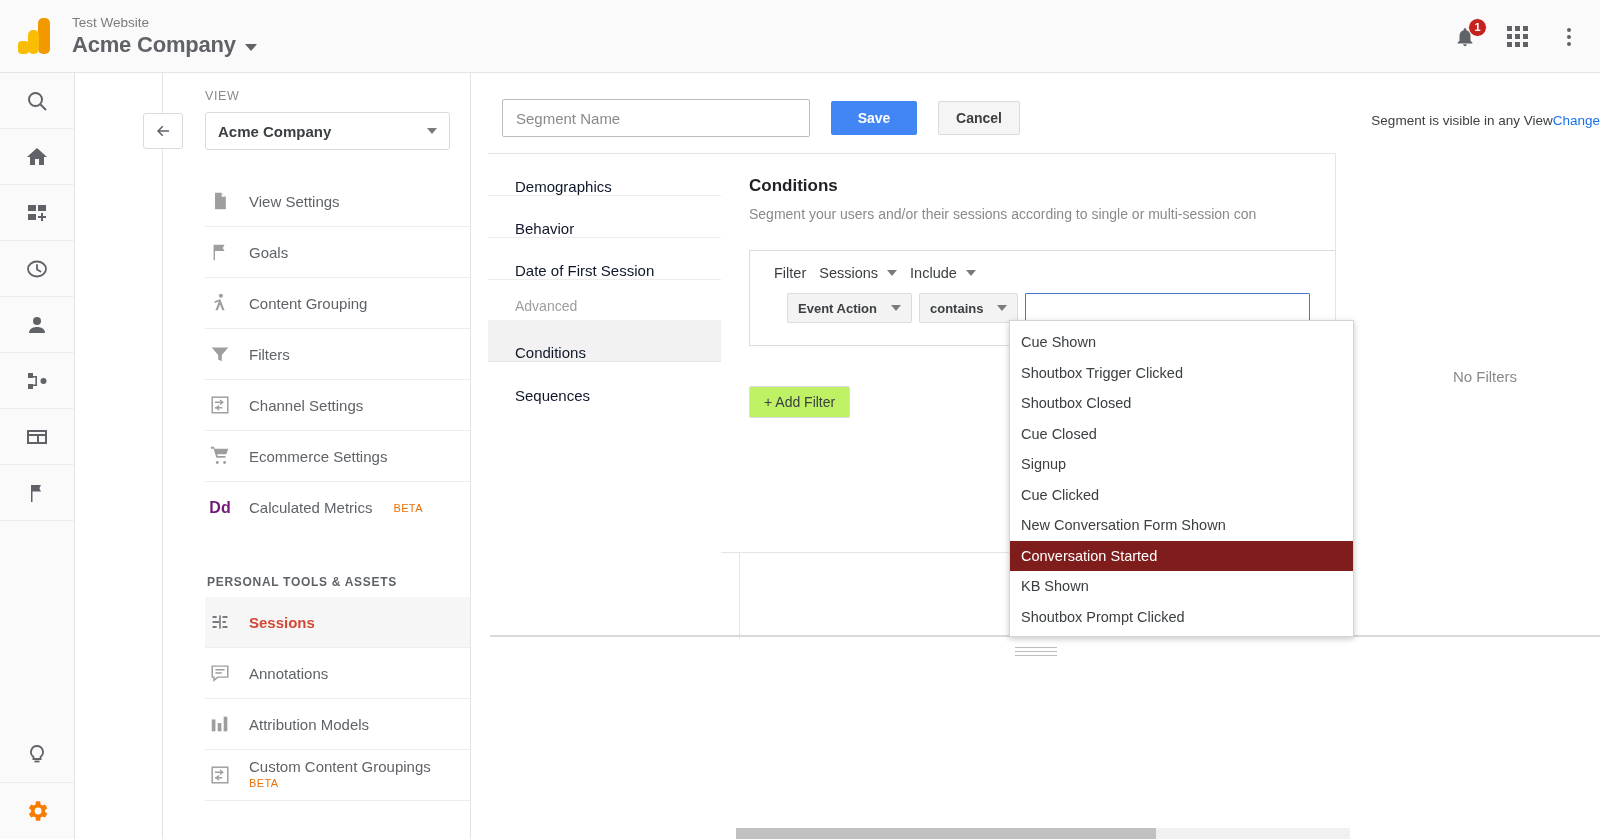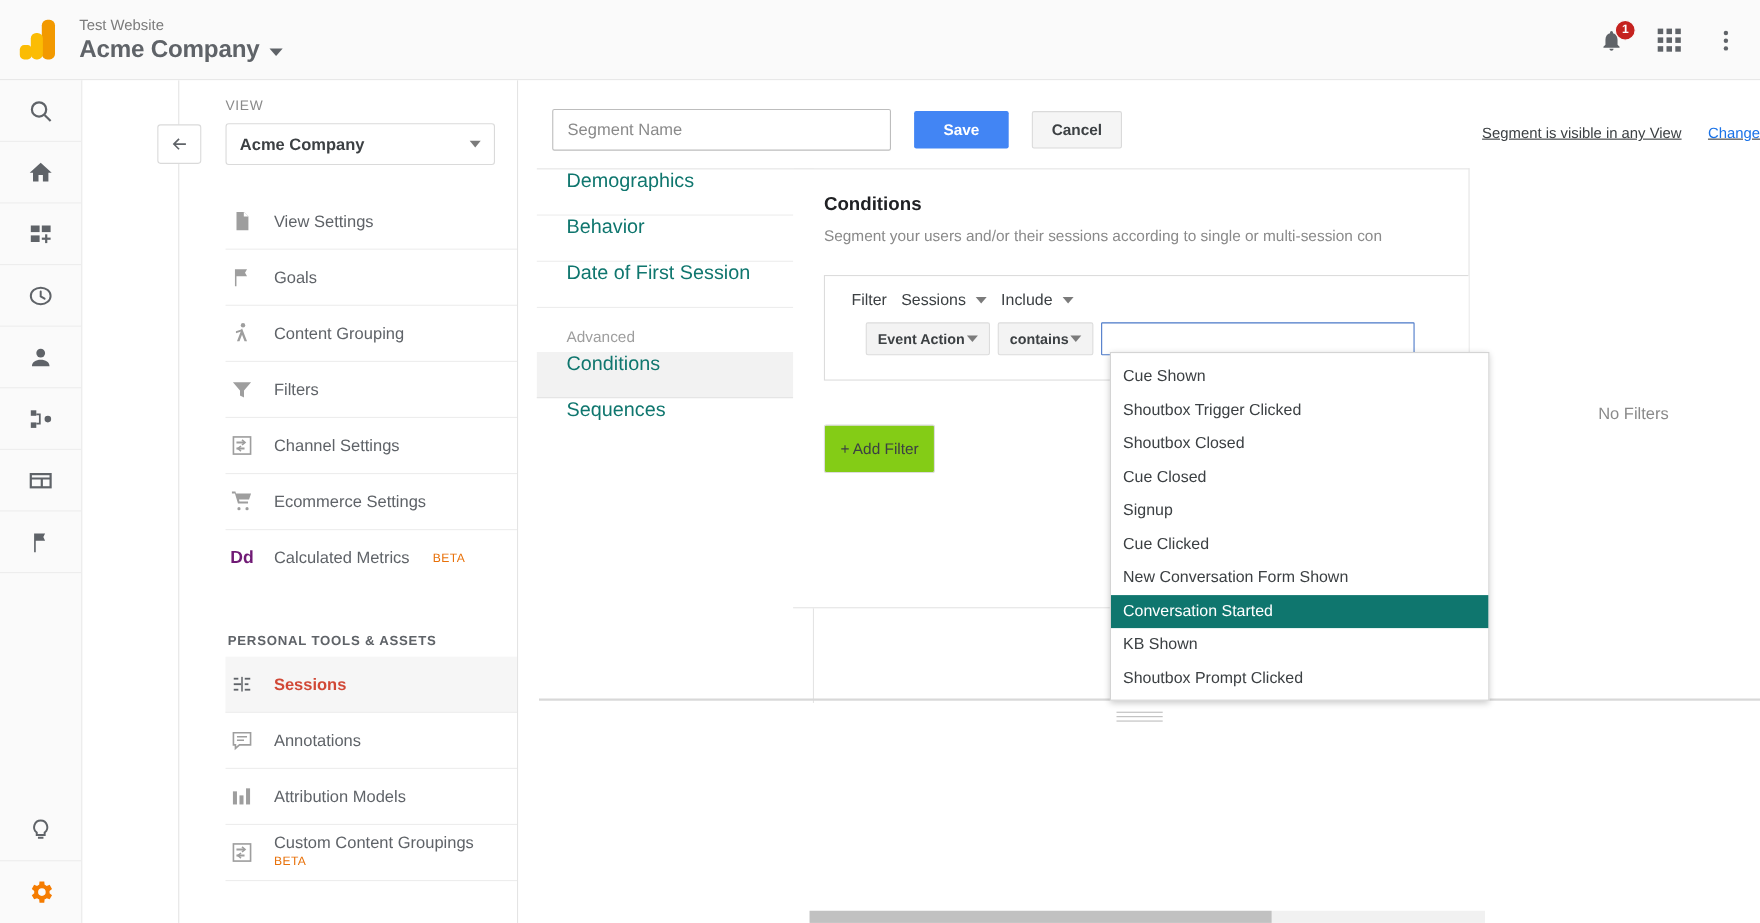--- a/index.html
+++ b/index.html
@@ -121,33 +121,33 @@
     border-radius: 2px; font-size: 14px; font-weight: bold; cursor: pointer;
     font-family: "Liberation Sans", sans-serif;
   }
   .btn-cancel {
     width: 82px; height: 34px; background: #f5f5f5; color: #3c4043;
     border: 1px solid #dadada; border-radius: 2px; font-size: 14px; font-weight: bold;
     cursor: pointer; font-family: "Liberation Sans", sans-serif;
   }
   .visibility {
     position: absolute; top: 40px; right: 0; font-size: 13.5px; color: #3c4043;
-    display: flex; align-items: center; gap: 24px; white-space: nowrap; text-decoration: underline;
+    display: flex; align-items: center; gap: 0; white-space: nowrap;
   }
   .visibility a { color: #1a73e8; text-decoration: none; cursor: pointer; }
 
   
   .cat-col {
     position: absolute; top: 80px; left: 18px; width: 252px;
     border-top: 1px solid #e4e4e4; border-right: 1px solid #e4e4e4;
     height: 486px;
   }
   .cat-item {
-    height: 42px; display: flex; align-items: flex-start; padding-left: 27px;
-    border-bottom: 1px solid #ededed; font-size: 18px; color: #0f766e; cursor: pointer;
+    height: 42px; display: flex; align-items: flex-end; padding-left: 27px;
+    border-bottom: 1px solid #ededed; font-size: 15px; color: #0f172a; cursor: pointer;
     position: relative;
   }
   .cat-adv { font-size: 14px; color: #9e9e9e; padding-left: 27px; margin-top: 18px; margin-bottom: 6px; }
   .cat-item.selected { background: #f2f2f2; border-bottom-color: #e4e4e4; }
   .cat-item.selected::after {
     content: ""; position: absolute; right: -11px; top: 50%;
     transform: translateY(-50%) rotate(45deg);
     width: 16px; height: 16px; background: #fff;
     border-top: 1px solid #d8d8d8; border-right: 1px solid #d8d8d8;
   }
@@ -163,31 +163,31 @@
     position: absolute; left: 28px; top: 96px; width: 700px; height: 96px;
     border: 1px solid #dcdcdc; background: #fff;
   }
   .filter-row1 { display: flex; align-items: flex-start; gap: 13px; padding: 14px 0 0 24px; }
   .filter-label { font-size: 14.5px; color: #3c4043; }
   .drop-plain { display: flex; align-items: center; gap: 9px; cursor: pointer; }
   .drop-plain span { font-size: 14.5px; color: #3c4043; }
   .filter-row2 { display: flex; align-items: center; gap: 7px; padding: 12px 0 0 37px; }
   .drop-btn {
     height: 30px; background: #f3f3f3; border: 1px solid #dcdcdc; border-radius: 2px;
-    display: flex; align-items: center; gap: 2px; padding: 0 10px; cursor: pointer;
+    display: flex; align-items: center; gap: 14px; padding: 0 10px; cursor: pointer;
   }
   .drop-btn span { font-size: 13px; font-weight: bold; color: #3c4043; }
   .value-input {
     width: 285px; height: 30px; border: 1px solid #4a78c8; border-radius: 1px;
     outline: none; padding: 0 8px; font-size: 14px;
     font-family: "Liberation Sans", sans-serif; background: #fff;
   }
   .add-filter-btn {
-    position: absolute; left: 28px; top: 232px; height: 44px; padding: 0 14px;
-    background: #84cc16; border: 1px solid #dcdcdc; border-radius: 2px;
+    position: absolute; left: 28px; top: 232px; height: 32px; padding: 0 14px;
+    background: #bef264; border: 1px solid #dcdcdc; border-radius: 2px;
     font-size: 14px; color: #3c4043; cursor: pointer;
     font-family: "Liberation Sans", sans-serif;
   }
   .hscroll {
     position: absolute; left: 266px; bottom: 0; width: 614px; height: 11px; background: #f1f1f1;
   }
   .hscroll i { display: block; height: 11px; width: 420px; background: #c1c1c1; }
 
   
   .no-filters {
@@ -203,21 +203,21 @@
   
   .autocomplete {
     position: absolute; left: 539px; top: 247px; width: 345px;
     background: #fff; border: 1px solid #d4d4d4;
     box-shadow: 0 2px 6px rgba(0,0,0,0.22); z-index: 20; padding: 6px 0 4px 0;
   }
   .ac-item {
     height: 30.5px; display: flex; align-items: center; padding-left: 11px;
     font-size: 14.5px; color: #3c4043; cursor: pointer; white-space: nowrap;
   }
-  .ac-item.highlight { background: #0f766e; color: #fff; }
+  .ac-item.highlight { background: #7f1d1d; color: #fff; }
 </style>
 </head>
 <body>
 
 <div class="topbar">
   <div class="ga-logo">
     <svg width="36" height="40" viewBox="0 0 36 40" aria-hidden="true">
       <rect x="22" y="2" width="12" height="36" rx="5" fill="#f29900"></rect>
       <rect x="12" y="14" width="11" height="24" rx="5" fill="#fbbc04"></rect>
       <rect x="2" y="25" width="11" height="13" rx="4" fill="#fbbc04"></rect>

